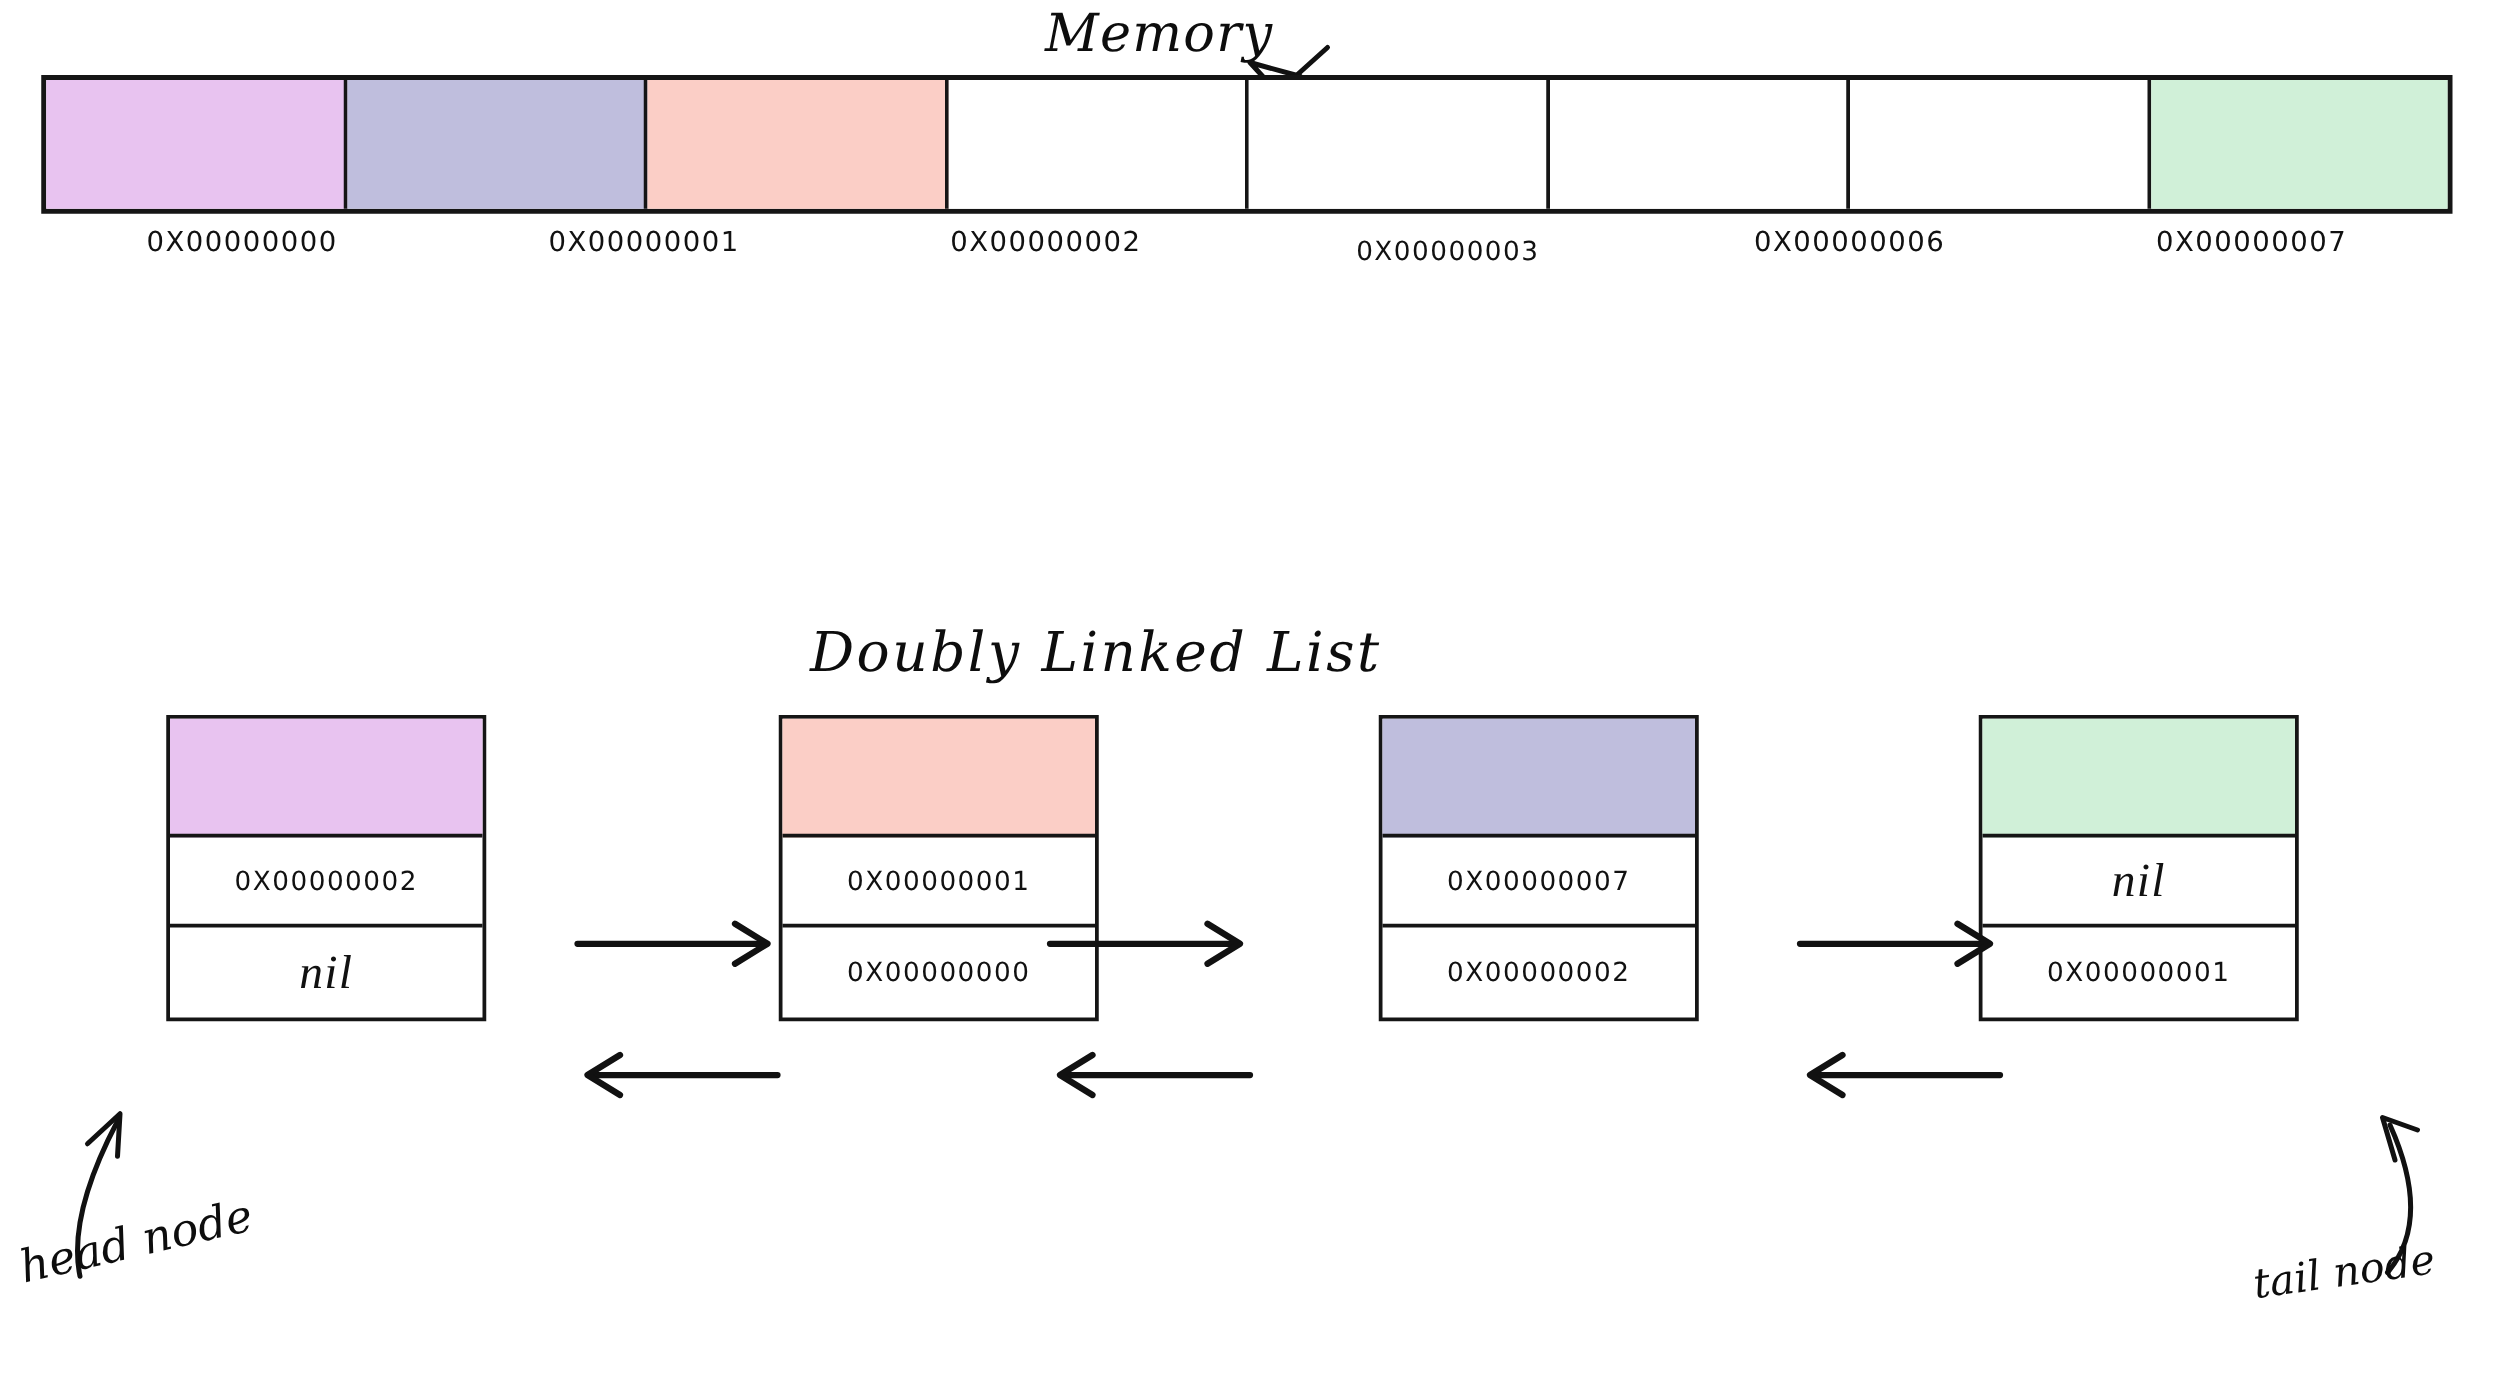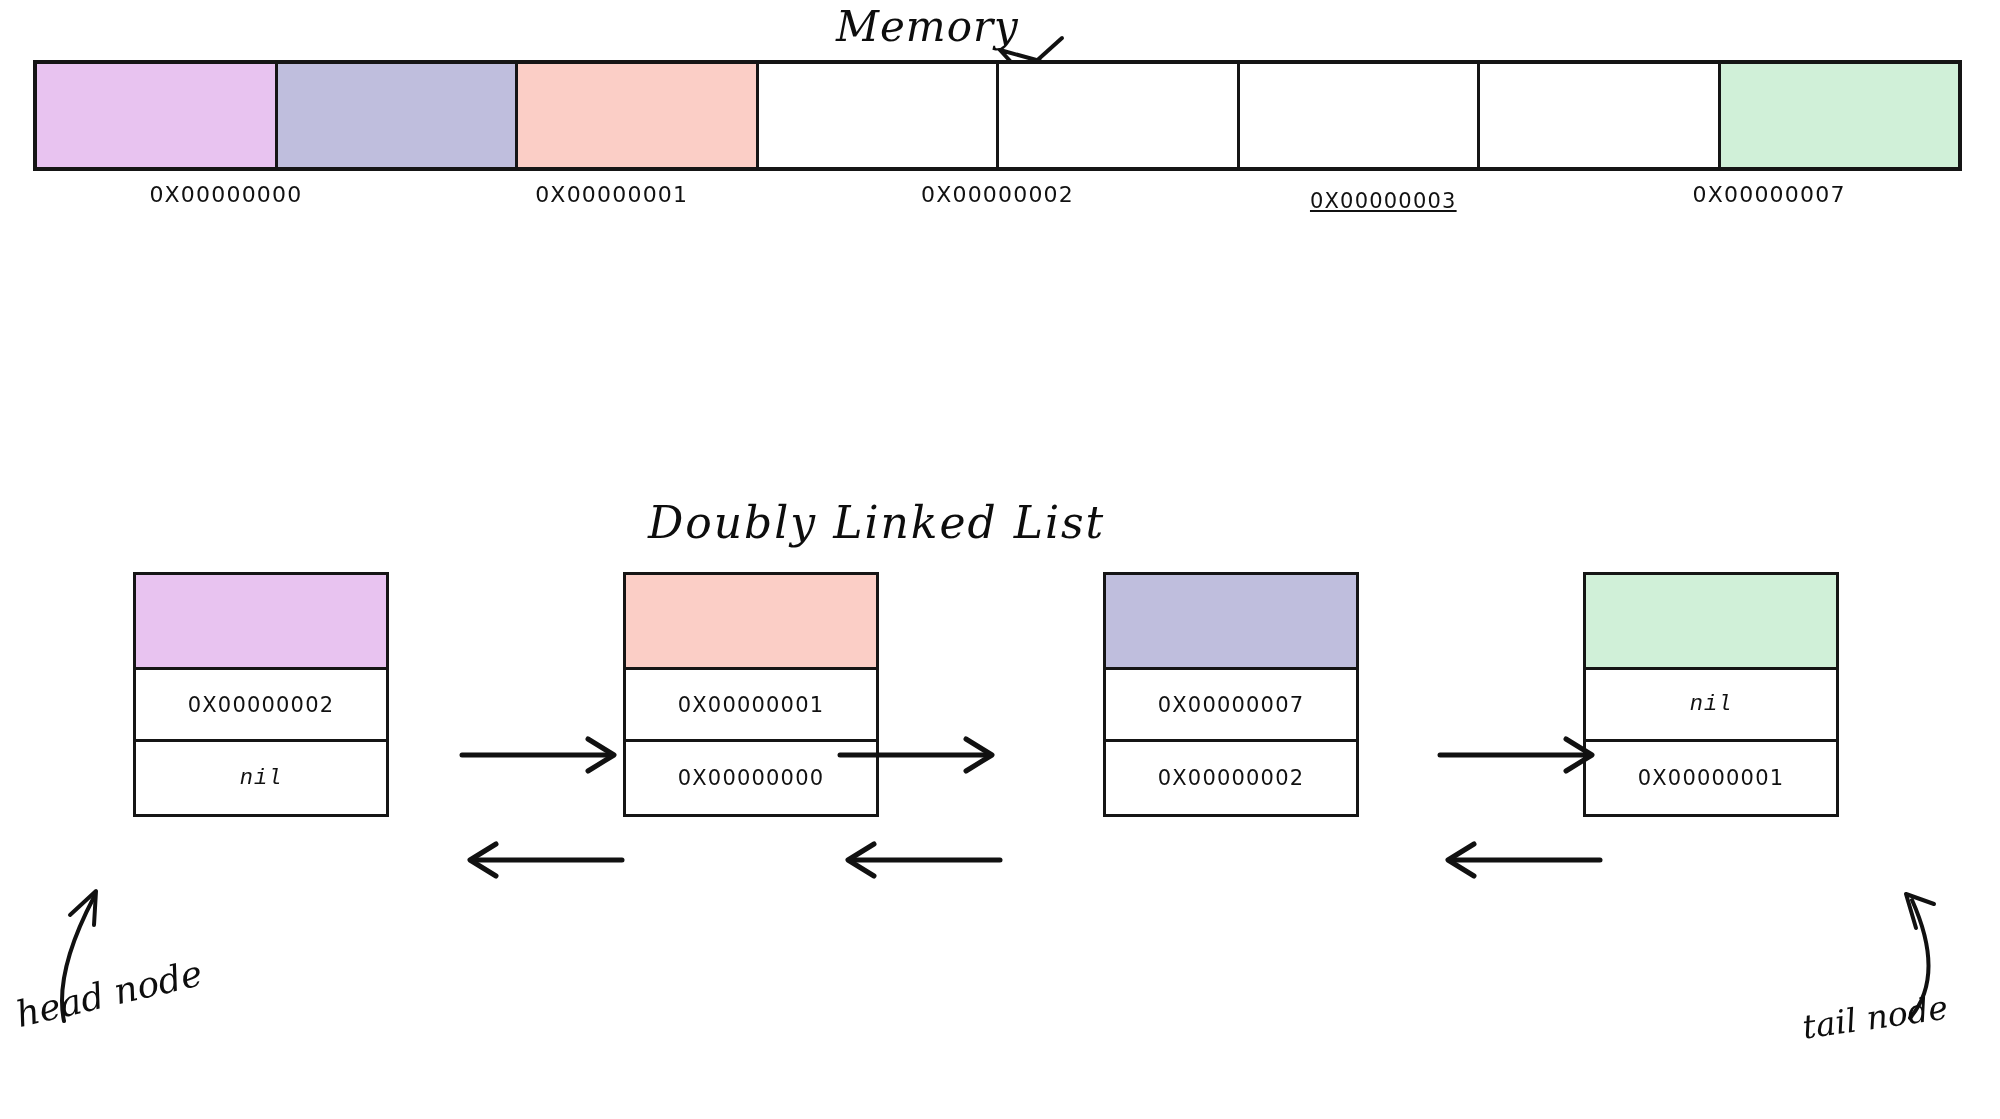--- a/index.html
+++ b/index.html
@@ -46,21 +46,21 @@
   }
   .mem-label {
     flex: 1 1 0;
     text-align: center;
     font-family: "DejaVu Sans", sans-serif;
     font-size: 22px;
     color: #111111;
     letter-spacing: 1.2px;
     white-space: nowrap;
   }
-  .mem-label.drop { padding-top: 7px; font-size: 21px; text-decoration: underline; }
+  .mem-label.drop { padding-top: 7px; font-size: 21px; }
 
   
   .handwriting {
     font-family: "DejaVu Serif", serif;
     font-style: italic;
     color: #0d0d0d;
     white-space: nowrap;
   }
   #memory-title {
     position: absolute;
@@ -114,23 +114,23 @@
     align-items: center;
     justify-content: center;
     font-family: "DejaVu Sans", sans-serif;
     font-size: 21px;
     letter-spacing: 1.2px;
     color: #111111;
     white-space: nowrap;
   }
   .node-ptr.last { border-bottom: none; }
   .node-ptr.nil {
-    font-family: Liberation Mono, monospace;
+    font-family: Liberation Serif, serif;
     font-style: italic;
-    font-size: 22px;
+    font-size: 38px;
     letter-spacing: 1px;
   }
 
   
   .arrow-svg {
     position: absolute;
     overflow: visible;
   }
   .stroke {
     fill: none;
@@ -168,20 +168,21 @@
       <div class="mem-cell" style="background: rgb(255, 255, 255);"></div>
       <div class="mem-cell" style="background: rgb(255, 255, 255);"></div>
       <div class="mem-cell" style="background: rgb(208, 240, 216);"></div>
     </div>
 
   <div id="memory-labels">
       <div class="mem-label">0X00000000</div>
       <div class="mem-label">0X00000001</div>
       <div class="mem-label">0X00000002</div>
       <div class="mem-label drop">0X00000003</div>
+      <div class="mem-label">0X00000006</div>
       <div class="mem-label">0X00000007</div>
     </div>
 
   <div id="dll-title" class="handwriting">Doubly Linked List</div>
 
   <div id="nodes-layer">
       <div class="node" style="left: 133px; top: 572px;">
         <div class="node-data" style="background: rgb(232, 195, 240);"></div>
         <div class="node-ptr">0X00000002</div>
         <div class="node-ptr last nil">nil</div>

